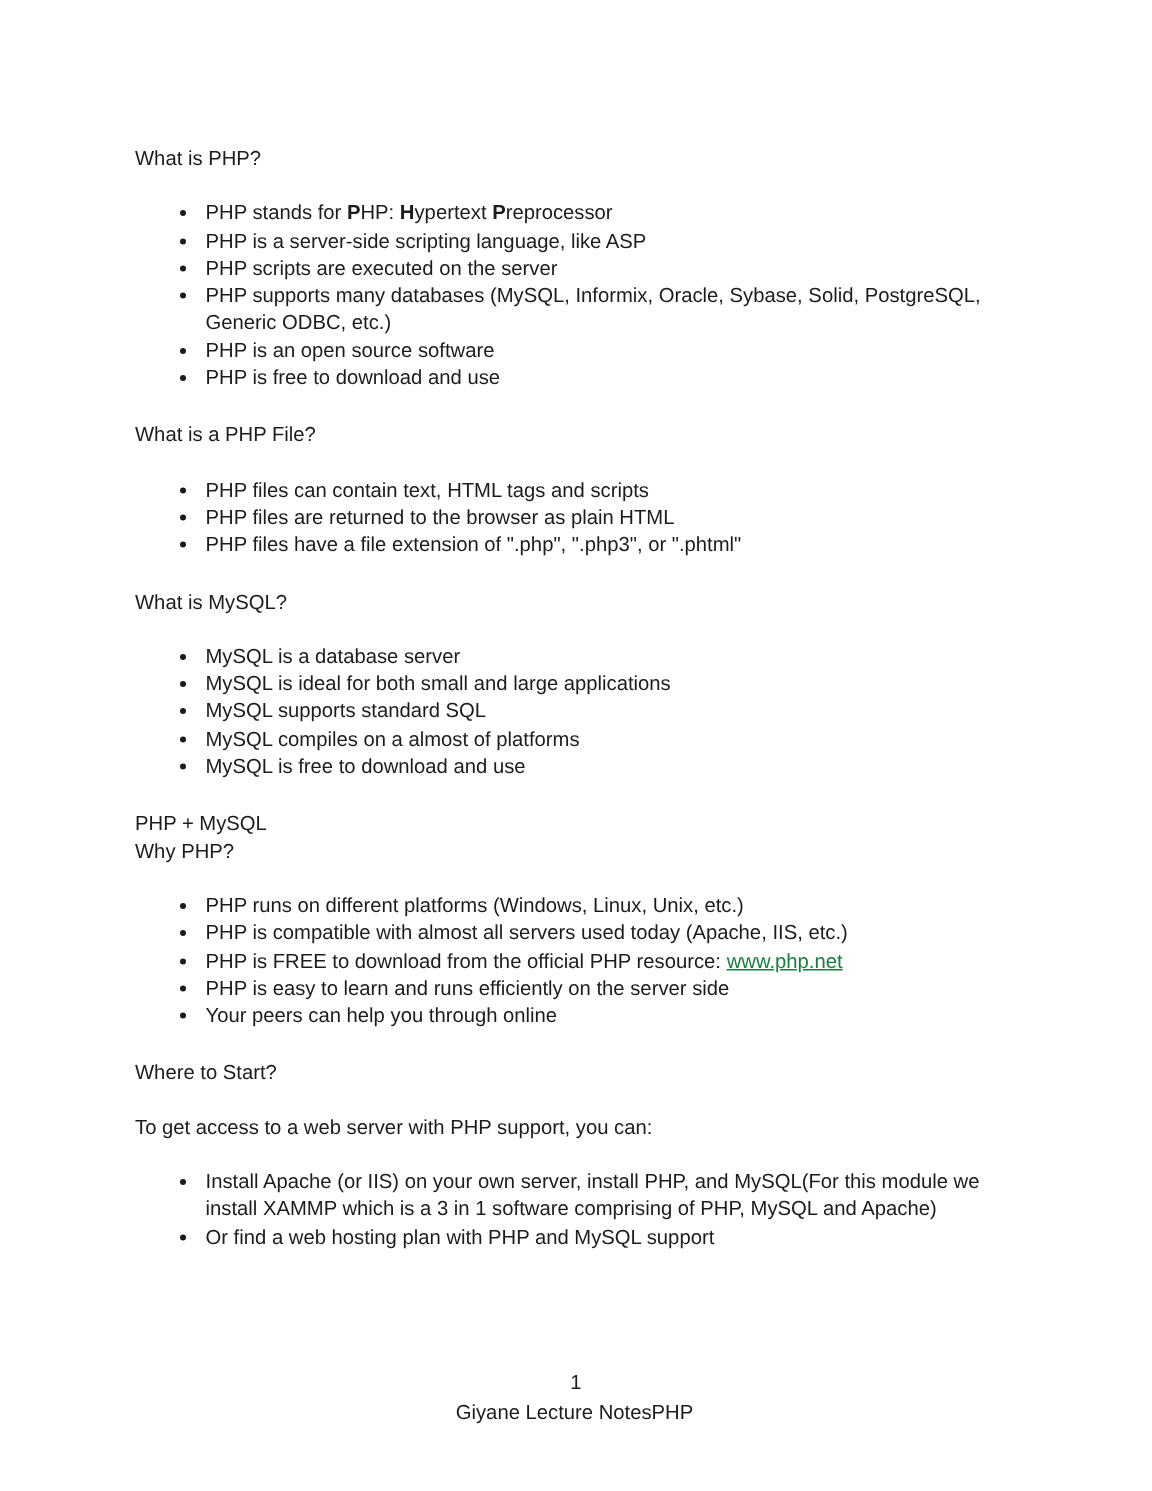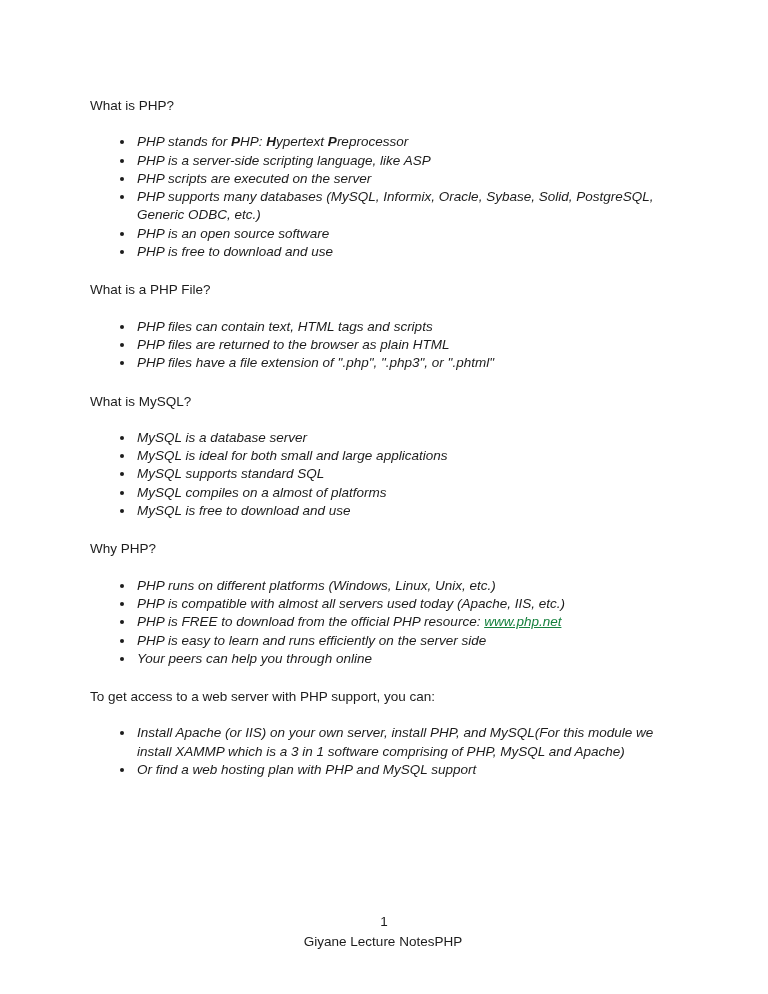--- a/index.html
+++ b/index.html
@@ -25,21 +25,20 @@
     font-size: 13.5px;
   }
   ul.bullets {
     margin: 18px 0 20px 0;
     padding-left: 45px;
     list-style-type: disc;
   }
   ul.bullets li {
     padding-left: 2px;
     margin: 0;
-    font-style: italic;
   }
   .intro {
     margin: 18px 0 0 0;
   }
   .bold { font-weight: bold; }
   a.doc-link {
     color: #15803d;
     text-decoration: underline;
     cursor: pointer;
   }
@@ -92,36 +91,38 @@
     <ul class="bullets">
       <li>MySQL is a database server</li>
       <li>MySQL is ideal for both small and large applications</li>
       <li>MySQL supports standard SQL</li>
       <li>MySQL compiles on a almost of platforms</li>
       <li>MySQL is free to download and use</li>
     </ul>
   </div>
 
   <div class="section">
+    <p class="heading">PHP + MySQL</p>
   </div>
 
   <div class="section">
     <p class="heading">Why PHP?</p>
     <ul class="bullets">
       <li>PHP runs on different platforms (Windows, Linux, Unix, etc.)</li>
       <li>PHP is compatible with almost all servers used today (Apache, IIS, etc.)</li>
       <li>
         <span>PHP is FREE to download from the official PHP resource: </span><a class="doc-link">www.php.net</a>
       </li>
       <li>PHP is easy to learn and runs efficiently on the server side</li>
       <li>Your peers can help you through online</li>
     </ul>
   </div>
 
   <div class="section">
+    <p class="heading">Where to Start?</p>
     <p class="intro">To get access to a web server with PHP support, you can:</p>
     <ul class="bullets">
       <li>Install Apache (or IIS) on your own server, install PHP, and MySQL(For this module we install XAMMP which is a 3 in 1 software comprising of PHP, MySQL and Apache)</li>
       <li>Or find a web hosting plan with PHP and MySQL support</li>
     </ul>
   </div>
 
   <div class="page-number">1</div>
   <div class="footer">
     <span>Giyane Lecture Notes</span>

